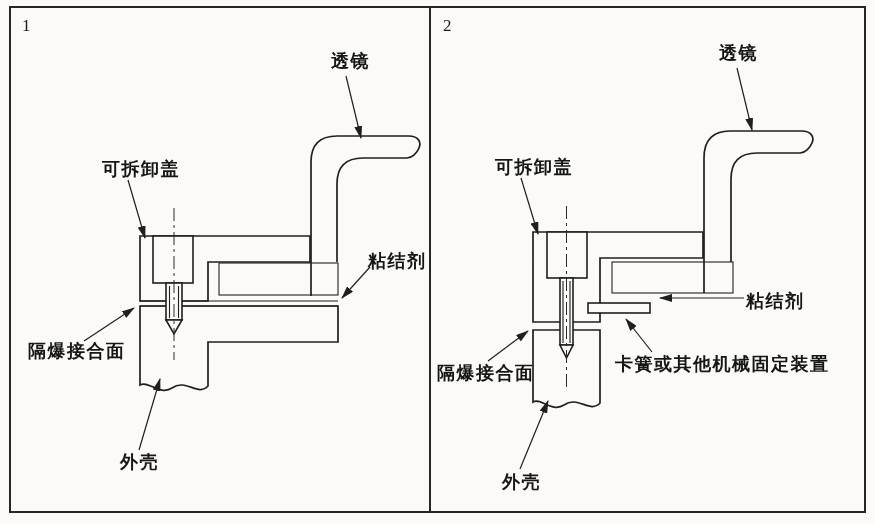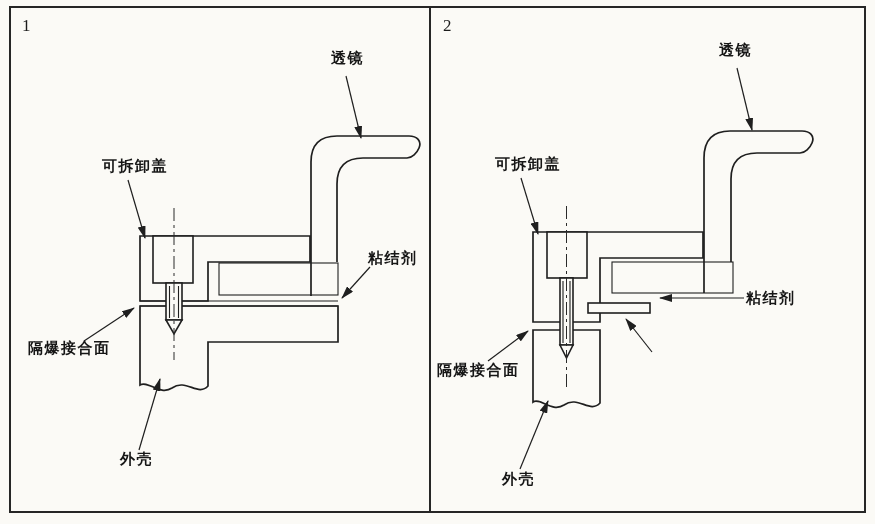--- a/index.html
+++ b/index.html
@@ -19,21 +19,21 @@
     position:absolute;left:429px;top:6px;width:2px;height:507px;
     background:#262626;
   }
   .panel-number{
     position:absolute;
     font-family:"Liberation Serif","DejaVu Serif",serif;
     font-size:17px;color:#1c1c1c;
   }
   .dwg-label{
     position:absolute;
-    font-size:15px;font-weight:600;color:#161616;
+    font-size:18px;font-weight:600;color:#161616;
     letter-spacing:1.5px;white-space:nowrap;
     font-family:"DejaVu Sans","Liberation Sans",sans-serif;
   }
   svg{position:absolute;left:0;top:0;}
   .outline{fill:none;stroke:#1f1f1f;stroke-width:1.7;}
   .thin{fill:none;stroke:#1f1f1f;stroke-width:1.1;}
   .leader{fill:none;stroke:#1f1f1f;stroke-width:1.2;}
   .whitefill{fill:#fbfaf6;stroke:#1f1f1f;stroke-width:1.6;}
   .centerline{fill:none;stroke:#2a2a2a;stroke-width:1;stroke-dasharray:13 4 3 4;}
 </style>
@@ -145,16 +145,17 @@
   <div class="dwg-label" style="left:331px;top:49px;">透镜</div>
   <div class="dwg-label" style="left:102px;top:157px;">可拆卸盖</div>
   <div class="dwg-label" style="left:368px;top:249px;">粘结剂</div>
   <div class="dwg-label" style="left:28px;top:339px;">隔爆接合面</div>
   <div class="dwg-label" style="left:120px;top:450px;">外壳</div>
 
   <div class="panel-number" style="left:443px;top:16px;">2</div>
   <div class="dwg-label" style="left:719px;top:41px;">透镜</div>
   <div class="dwg-label" style="left:495px;top:155px;">可拆卸盖</div>
   <div class="dwg-label" style="left:746px;top:289px;">粘结剂</div>
+  <div class="dwg-label" style="left:615px;top:352px;">卡簧或其他机械固定装置</div>
   <div class="dwg-label" style="left:437px;top:361px;">隔爆接合面</div>
   <div class="dwg-label" style="left:502px;top:470px;">外壳</div>
 
 </div>
 
 </body></html>

